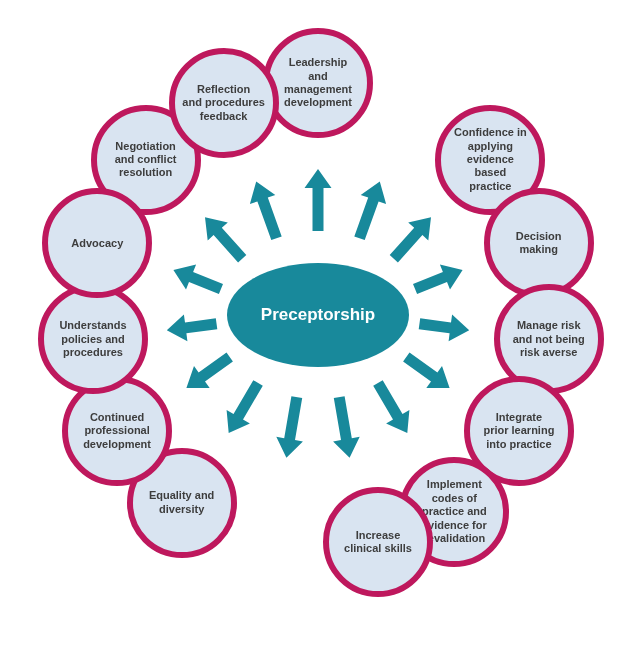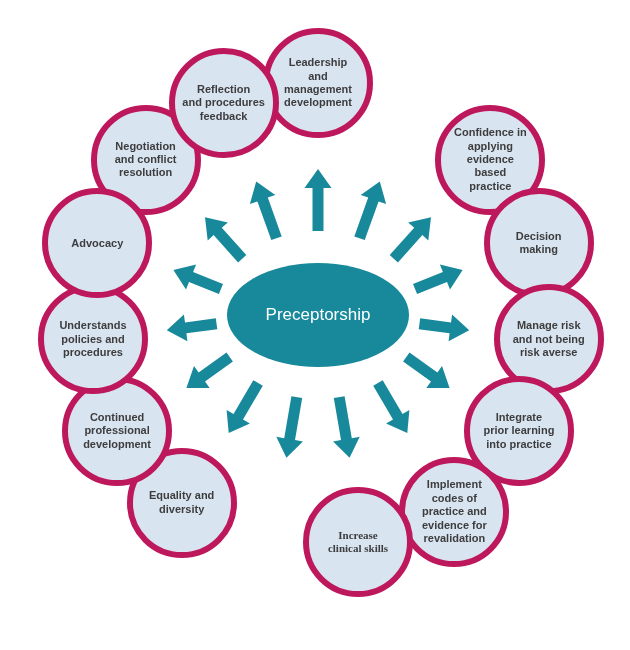--- a/index.html
+++ b/index.html
@@ -47,21 +47,21 @@
     position: absolute;
     left: 227px;
     top: 263px;
     width: 182px;
     height: 104px;
     display: flex;
     align-items: center;
     justify-content: center;
     text-align: right;
     font-size: 17px;
-    font-weight: normal;
+    font-weight: bold;
     color: var(--center-text, #ffffff);
     pointer-events: none;
   }
 </style>
 </head>
 <body style="background: rgb(255, 255, 255);">
 
 <div class="stage" id="stage">
   <svg class="arrows-layer" id="arrows-svg" xmlns="http://www.w3.org/2000/svg" viewBox="0 0 630 650">
       <ellipse cx="318" cy="315" rx="91" ry="52" fill="#18899b"></ellipse>
@@ -109,21 +109,21 @@
 prior learning
 into practice</span>
     </div>
     <div class="node" style="left: 399.366px; top: 457px;">
       <span class="node-label">Implement
 codes of
 practice and
 evidence for
 revalidation</span>
     </div>
-    <div class="node" style="left: 303px; top: 486.93px; font-family: Liberation Serif, serif;">
+    <div class="node" style="left: 323px; top: 486.93px;">
       <span class="node-label">Increase
 clinical skills</span>
     </div>
     <div class="node" style="left: 126.634px; top: 447.692px;">
       <span class="node-label">Equality and
 diversity</span>
     </div>
     <div class="node" style="left: 62.0821px; top: 376px;">
       <span class="node-label">Continued
 professional

